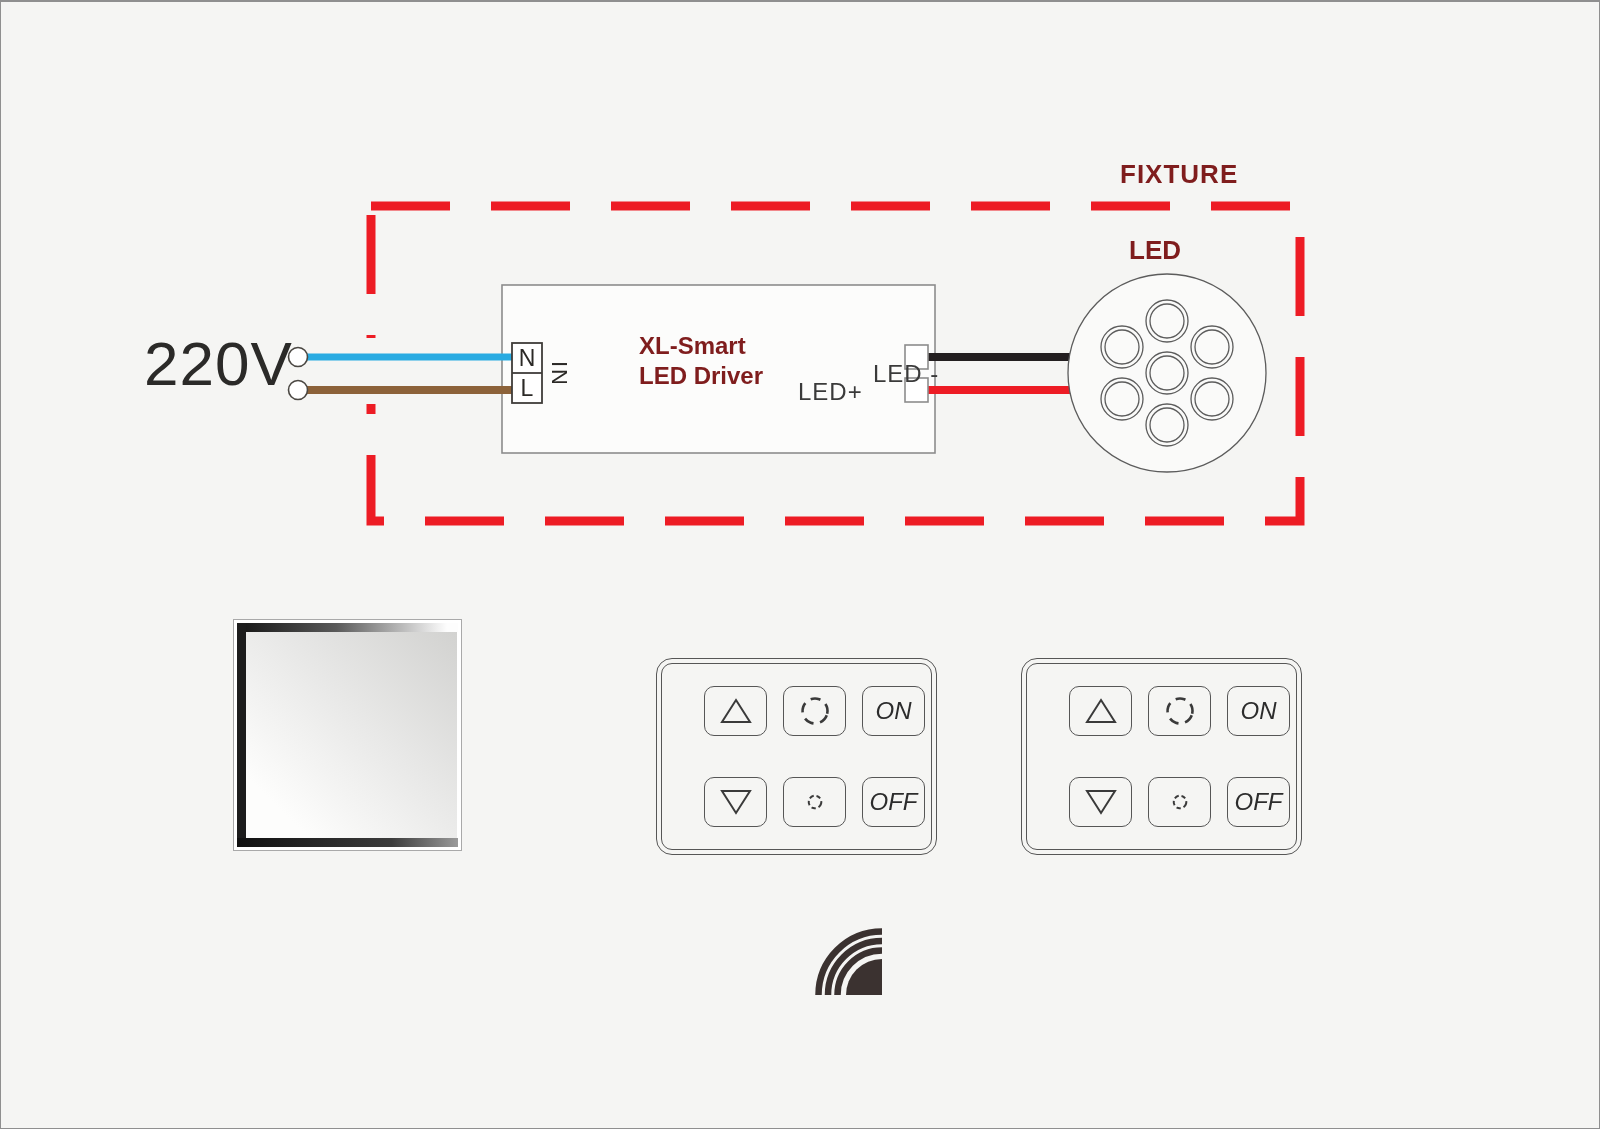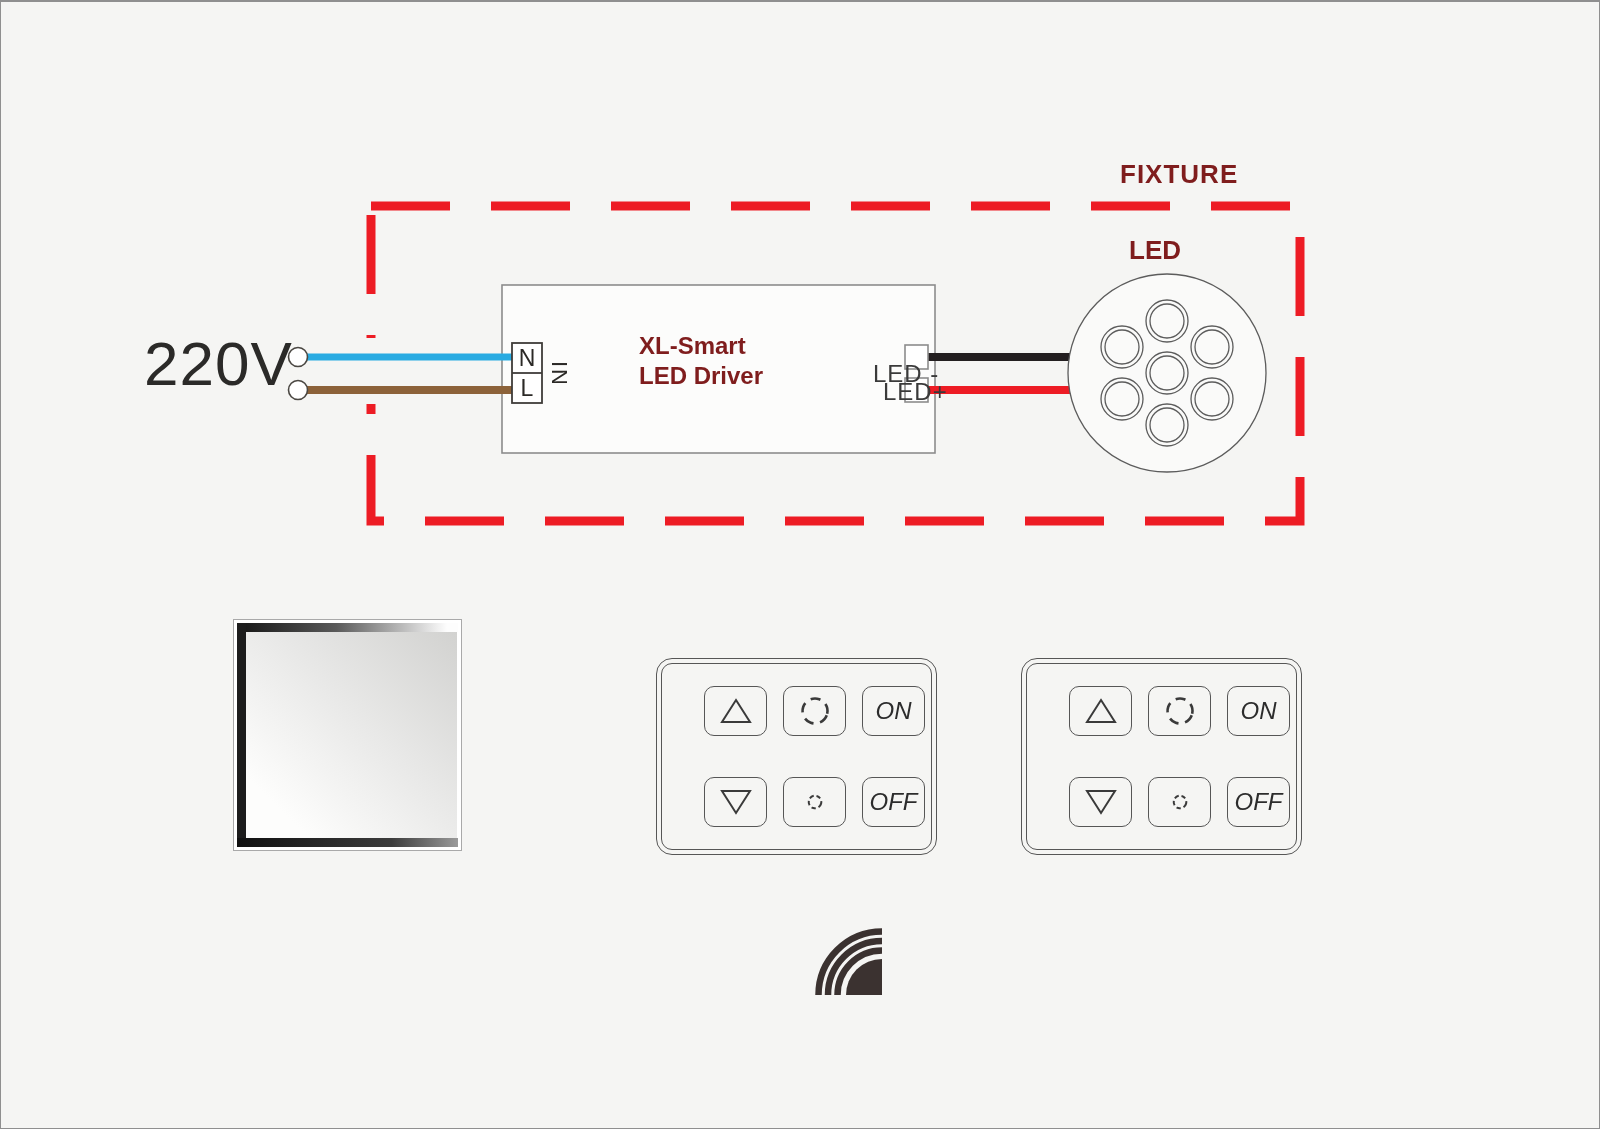--- a/index.html
+++ b/index.html
@@ -127,21 +127,21 @@
   <div class="abs navy driver-title" style="left:638px;top:321px;margin-top:8px;">
     <span>XL-Smart</span>
     <span>LED Driver</span>
   </div>
 
   <div class="abs cell-label" style="left:511px;top:341px;">N</div>
   <div class="abs cell-label" style="left:511px;top:371px;">L</div>
   <div class="abs in-label" style="left:536px;top:361px;">IN</div>
 
   <div class="abs out-label" style="left:872px;top:345px;margin-top:15px;">LED -</div>
-  <div class="abs out-label" style="left:882px;top:378px;text-align:right;">LED+</div>
+  <div class="abs out-label" style="left:797px;top:378px;text-align:right;">LED+</div>
 
   <div class="abs glass-panel">
     <div class="gp-face"></div>
     <div class="gp-top"></div>
     <div class="gp-left"></div>
     <div class="gp-bottom"></div>
   </div>
 
   <div class="abs remote" style="left:655px;top:656px;">
     <div class="remote-inner">

